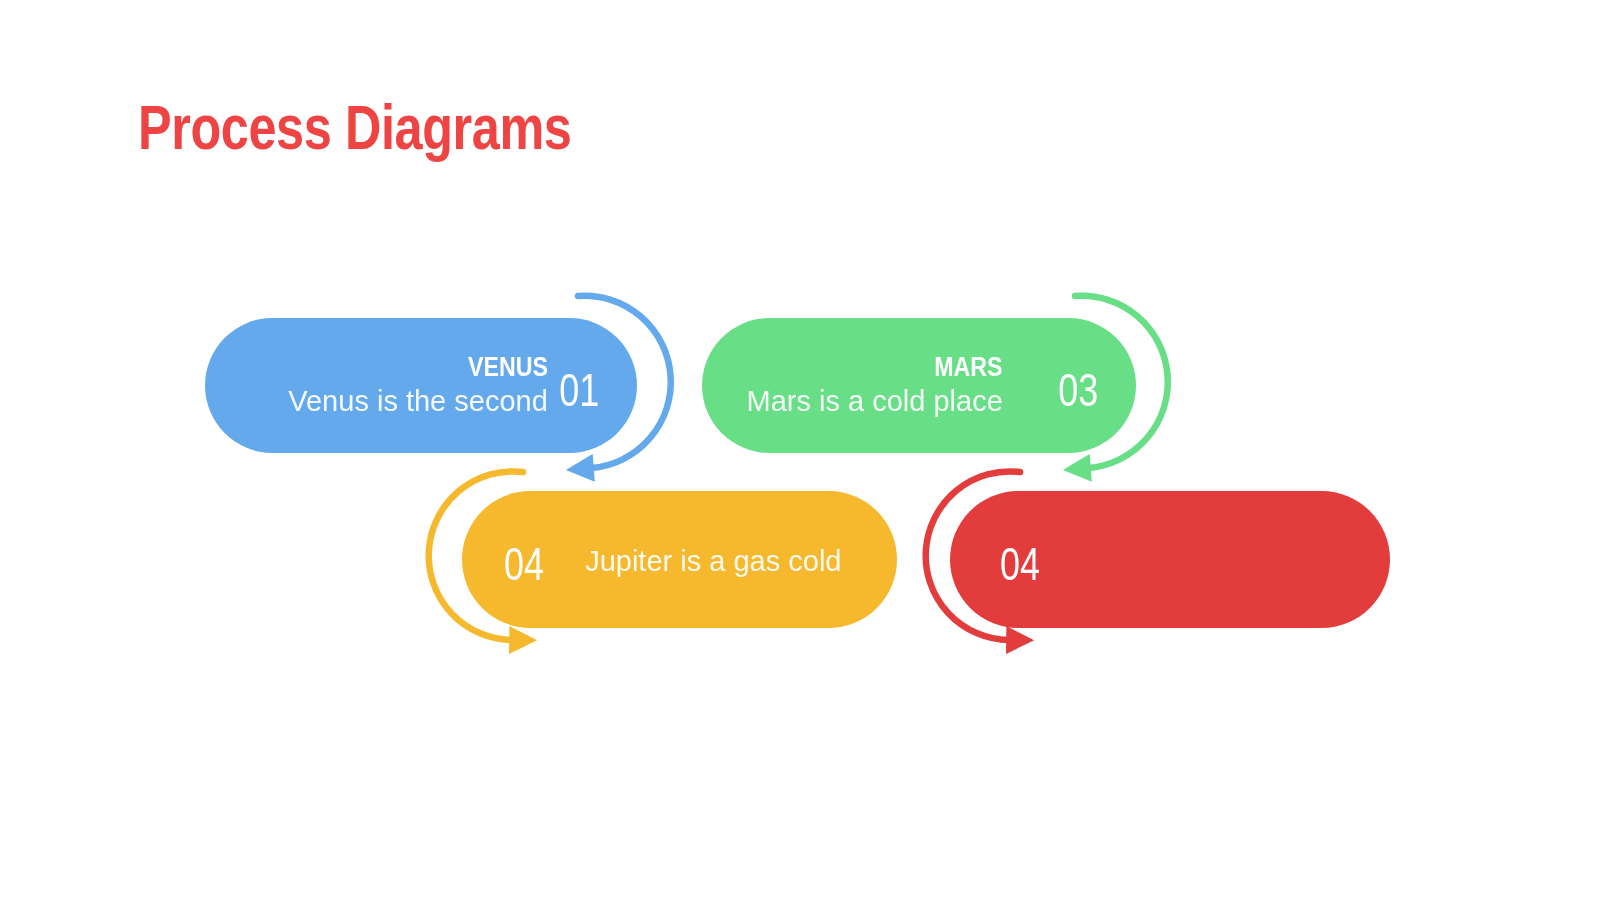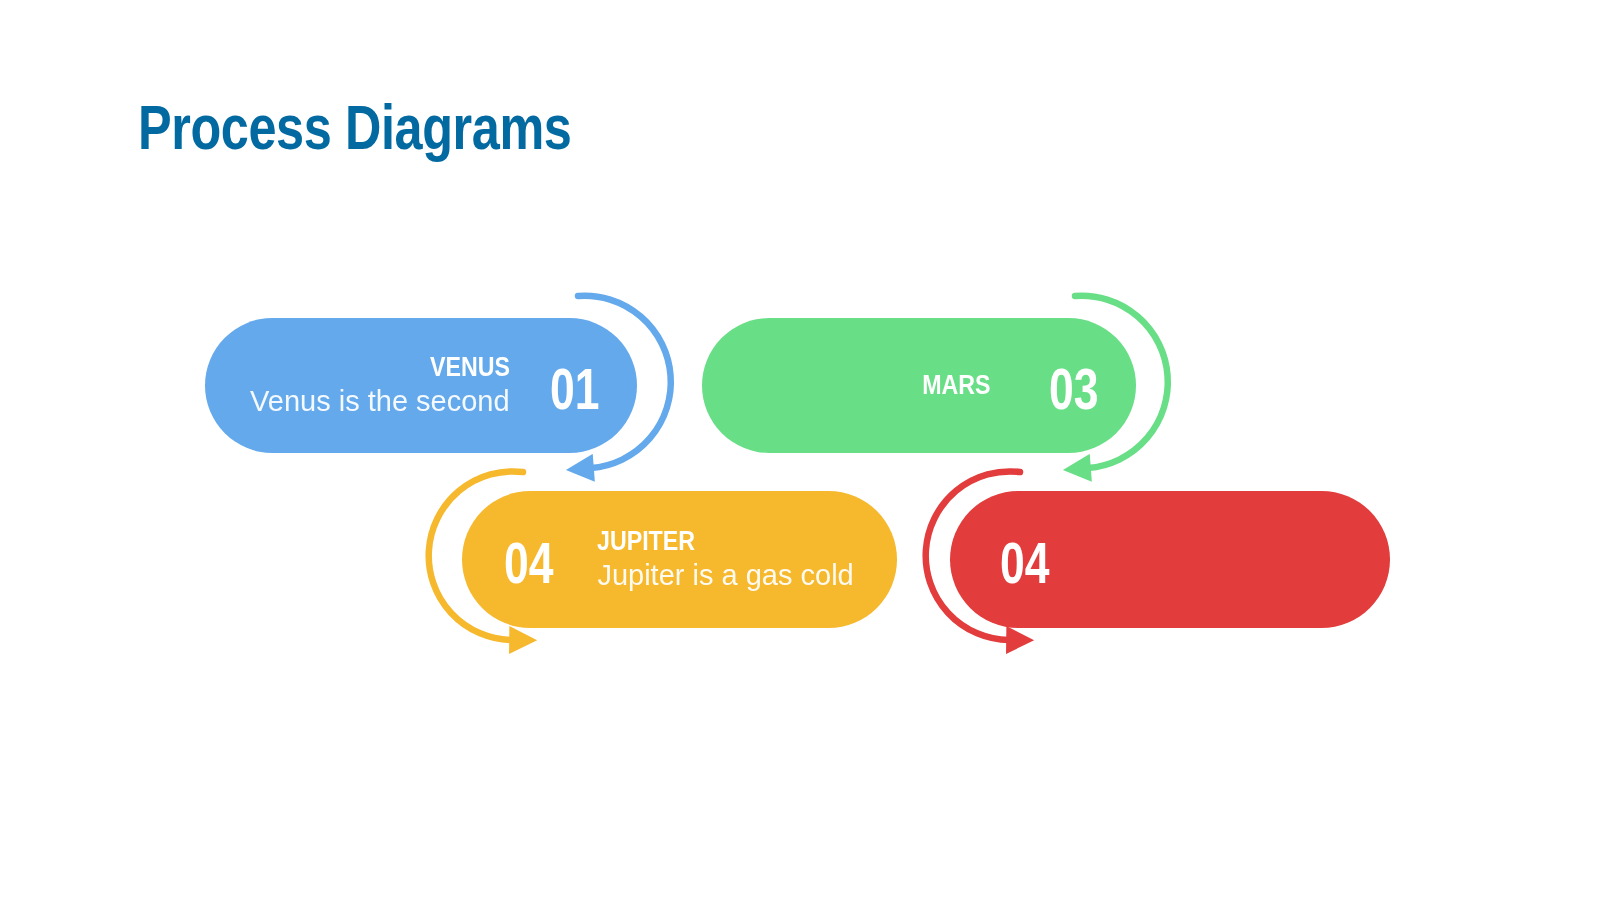--- a/index.html
+++ b/index.html
@@ -15,39 +15,39 @@
     background: #ffffff;
     overflow: hidden;
   }
   .slide-title {
     position: absolute;
     left: 138px;
     top: 94px;
     margin: 0;
     font-size: 63px;
     font-weight: 700;
-    color: #0369a1;
+    color: #ef4444;
     line-height: 1.05;
     white-space: nowrap;
   }
   .slide-title .cond {
     display: inline-block;
     transform: scaleX(0.80);
     transform-origin: left center;
     letter-spacing: -0.5px;
   }
   .pill {
     position: absolute;
     display: flex;
     align-items: center;
     box-sizing: border-box;
     border-radius: 90px;
     color: #ffffff;
   }
-  .pill-venus   { left: 205px; top: 318px; width: 432px; height: 135px; justify-content: flex-end; padding-right: 38px; gap: 26px; }
+  .pill-venus   { left: 205px; top: 318px; width: 432px; height: 135px; justify-content: flex-end; padding-right: 38px; }
   .pill-mars    { left: 702px; top: 318px; width: 434px; height: 135px; justify-content: flex-end; padding-right: 38px; gap: 26px; }
   .pill-jupiter { left: 462px; top: 491px; width: 435px; height: 137px; justify-content: flex-start; padding-left: 42px; gap: 30px; }
   .pill-earth   { left: 950px; top: 491px; width: 440px; height: 137px; justify-content: flex-start; padding-left: 50px; gap: 28px; }
   .pill-text { display: flex; flex-direction: column; }
   .align-right { text-align: right; }
   .align-left  { text-align: left; }
   .pill-label {
     font-size: 27px;
     font-weight: 700;
     line-height: 1.05;
@@ -58,22 +58,22 @@
   .align-left  .pill-label .cond { transform-origin: left center; }
   .pill-desc {
     font-size: 29px;
     font-weight: 400;
     line-height: 1.15;
     margin-top: 4px;
     color: rgba(255,255,255,0.93);
     white-space: nowrap;
   }
   .pill-number {
-    font-size: 57px;
-    font-weight: 700;
+    font-size: 46px;
+    font-weight: 400;
     line-height: 1;
     transform: translateY(4px);
     white-space: nowrap;
   }
   .pill-number .cond { display: inline-block; transform: scaleX(0.78); }
   .num-right .pill-number .cond { transform-origin: right center; }
   .num-left  .pill-number .cond { transform-origin: left center; }
   .arrows-layer {
     position: absolute;
     left: 0;
@@ -97,28 +97,28 @@
     <div class="pill-text align-right">
       <div class="pill-label"><span class="cond">VENUS</span></div>
       <div class="pill-desc">Venus is the second</div>
     </div>
     <div class="pill-number"><span class="cond">01</span></div>
   </div>
 
   <div class="pill pill-mars num-right" style="background-color: rgb(104, 222, 134); gap: 44px;">
     <div class="pill-text align-right">
       <div class="pill-label"><span class="cond">MARS</span></div>
+      <div class="pill-desc">Mars is a cold place</div>
     </div>
     <div class="pill-number"><span class="cond">03</span></div>
   </div>
 
   <div class="pill pill-jupiter num-left" style="background-color: rgb(246, 184, 45);">
     <div class="pill-number"><span class="cond">04</span></div>
     <div class="pill-text align-left">
-      <div class="pill-label"><span class="cond">JUPITER</span></div>
       <div class="pill-desc">Jupiter is a gas cold</div>
     </div>
   </div>
 
   <div class="pill pill-earth num-left" style="background-color: rgb(226, 60, 60);">
     <div class="pill-number"><span class="cond">04</span></div>
   </div>
 
   <svg class="arrows-layer" width="1600" height="900" viewBox="0 0 1600 900">
     <defs>

